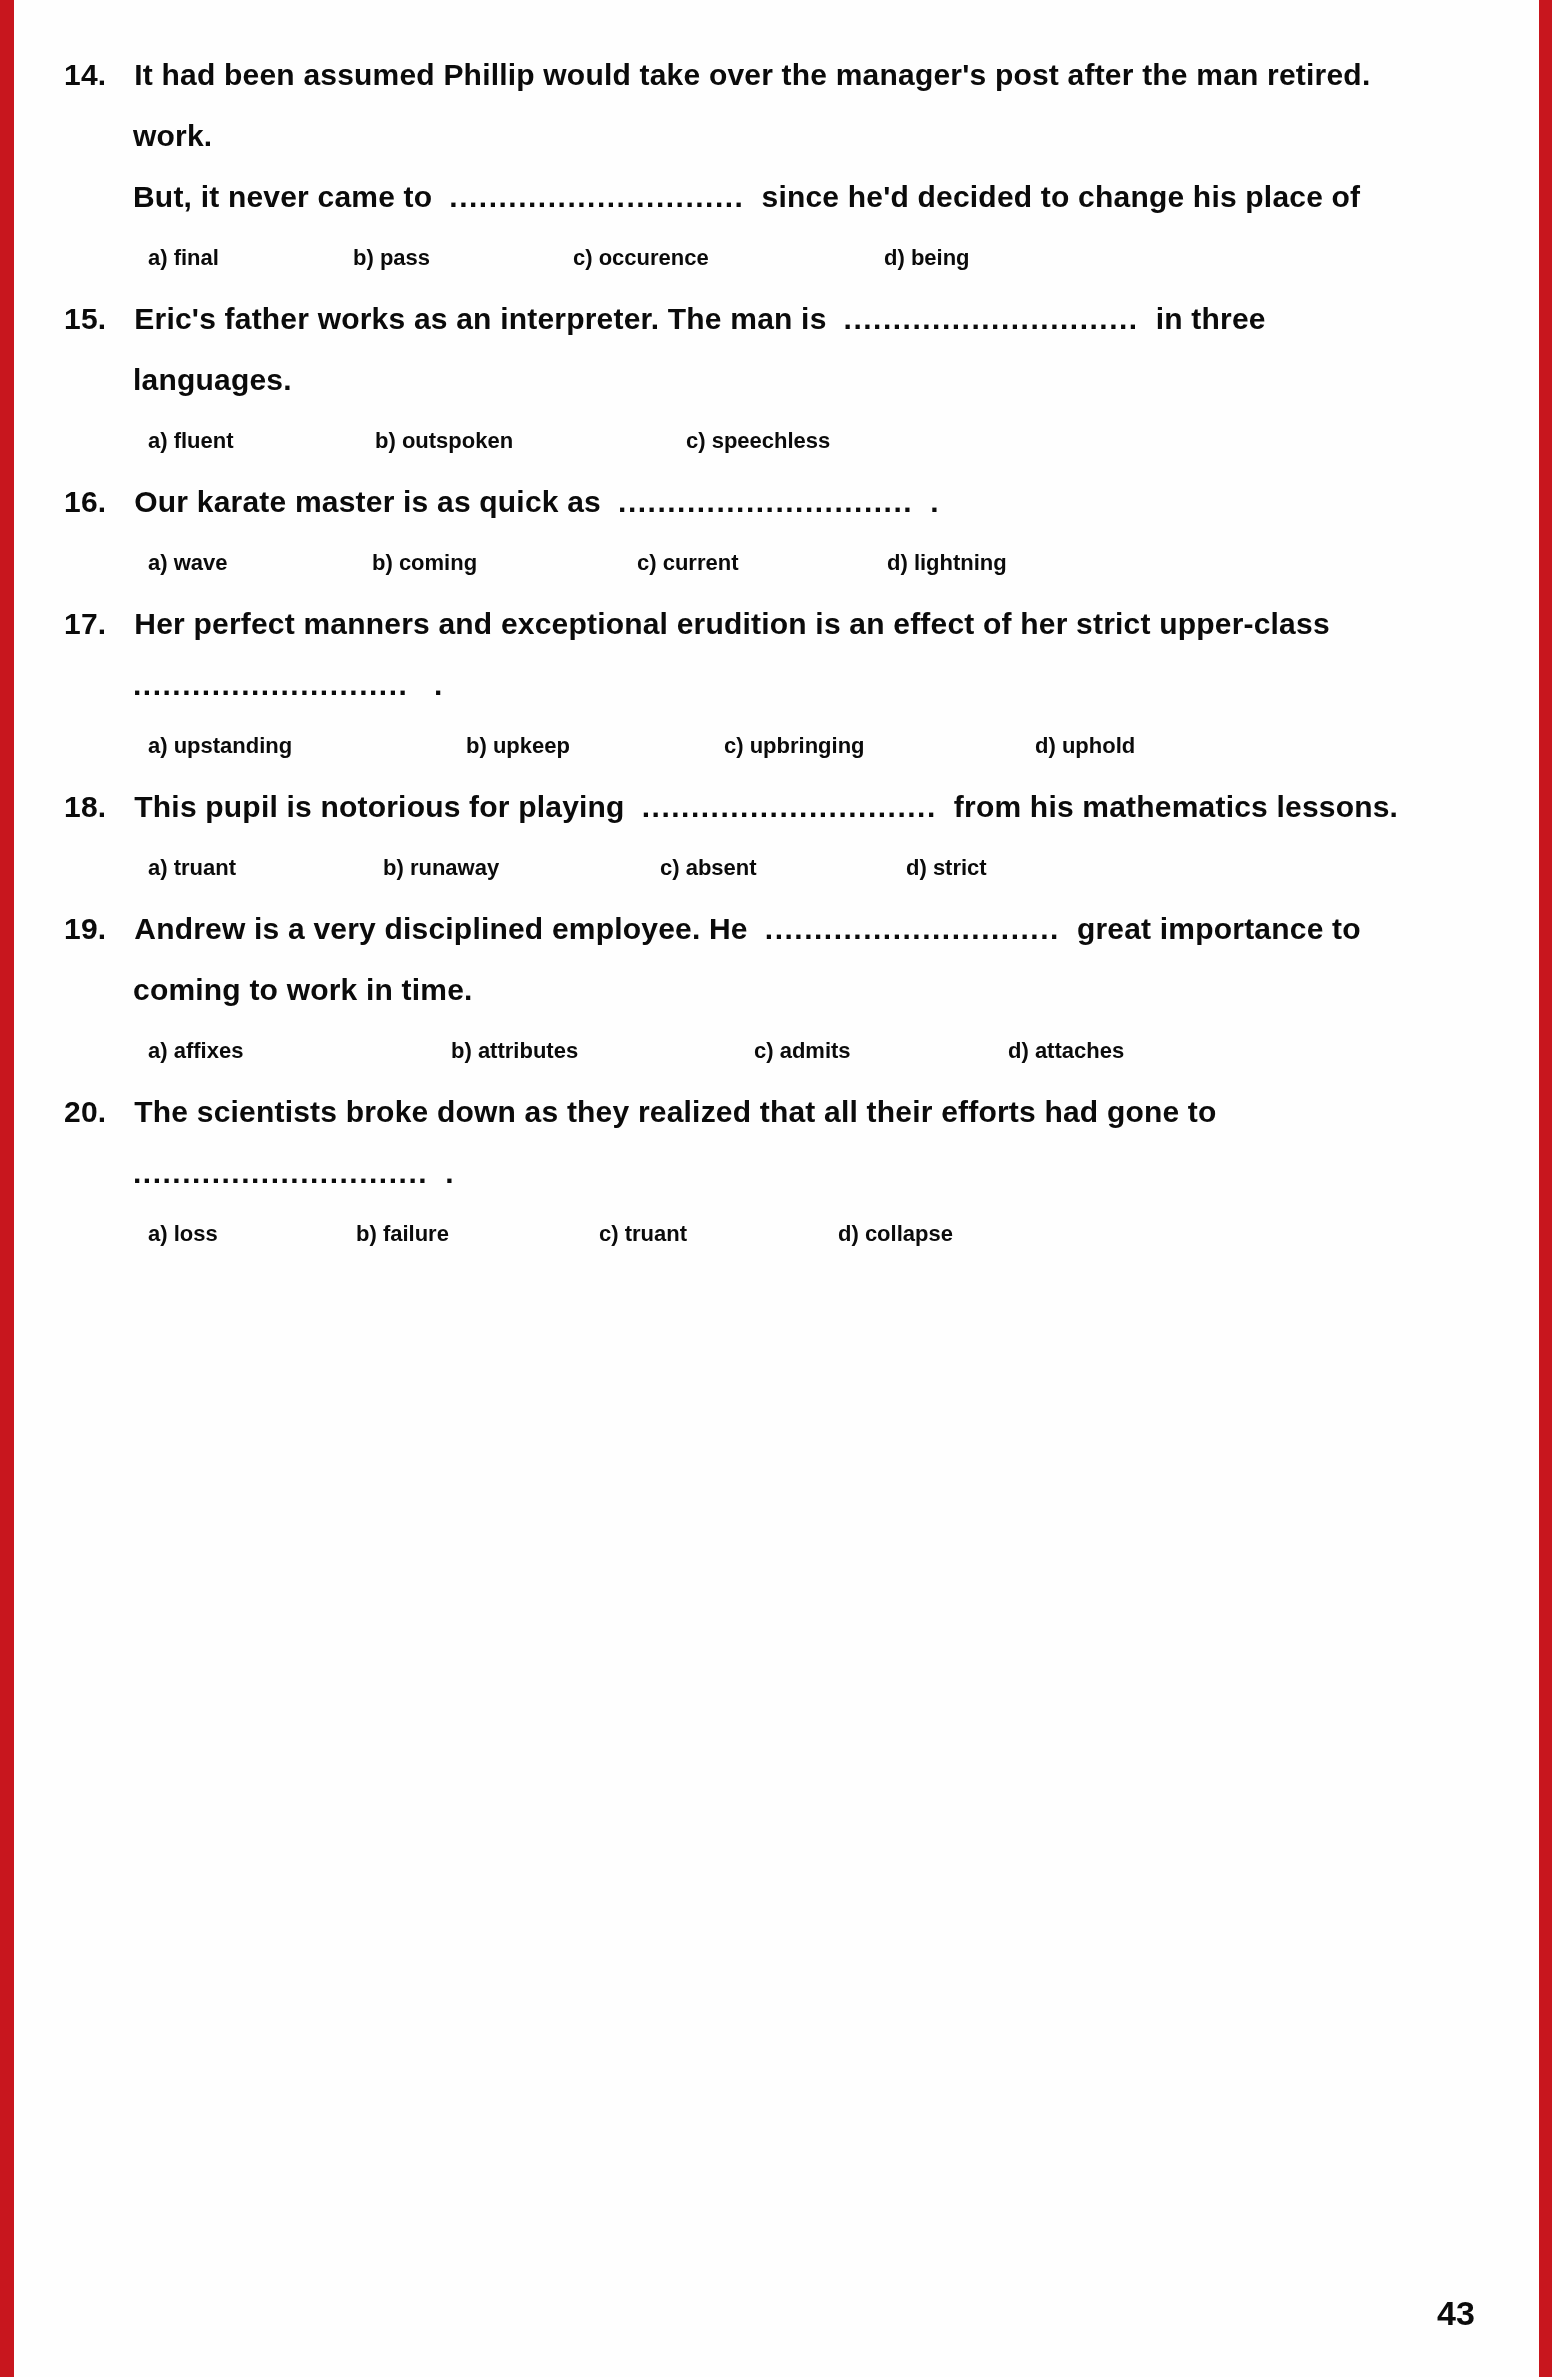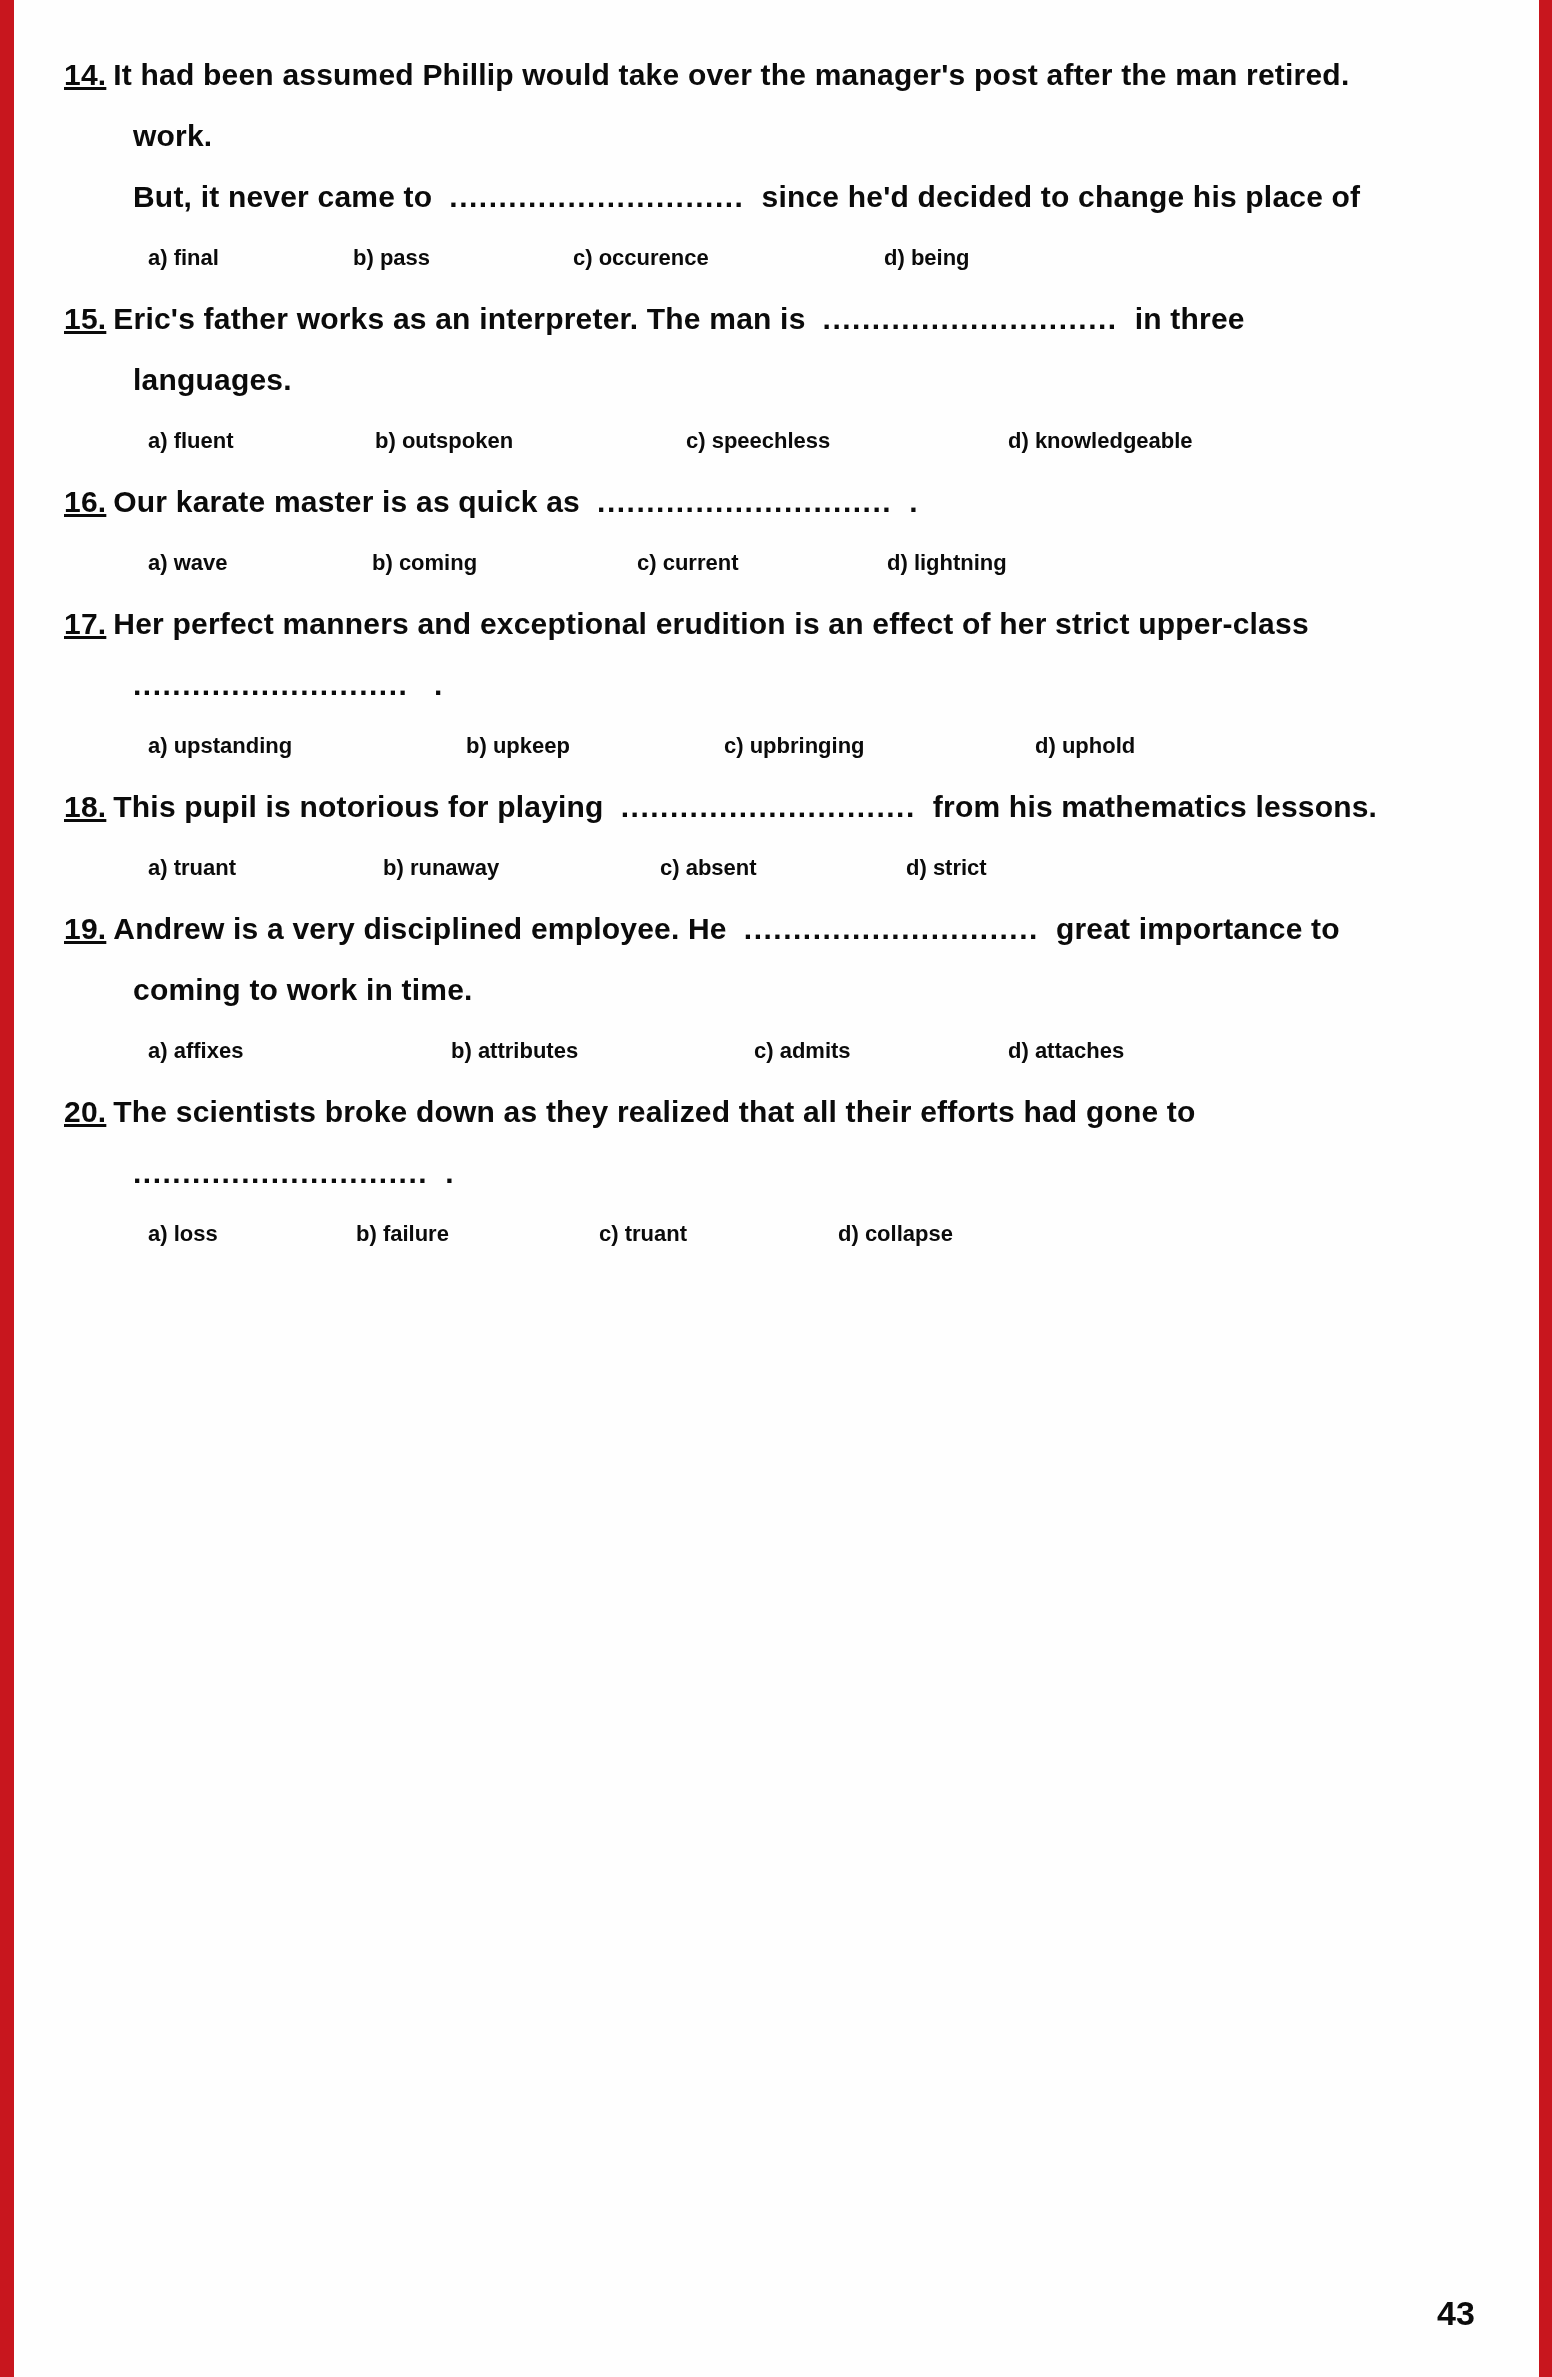--- a/index.html
+++ b/index.html
@@ -34,21 +34,21 @@
   .qline {
     height: 61px;
     line-height: 61px;
     font-size: 30px;
     font-weight: 700;
     white-space: pre;
     letter-spacing: 0.2px;
   }
   .qfirst { padding-left: 64px; }
   .qcont  { padding-left: 133px; }
-  .qnum   { margin-right: 7px; text-decoration: underline; }
+  .qnum   { margin-right: 28px; }
   .dots   { letter-spacing: 1.5px; }
   .opts {
     height: 61px;
     line-height: 61px;
     font-size: 22px;
     font-weight: 700;
     padding-left: 148px;
     display: flex;
     white-space: pre;
   }
@@ -83,21 +83,20 @@
     </div>
   </div>
 
   <div>
     <div class="qline qfirst"><span class="qnum">15.</span><span>Eric's father works as an interpreter. The man is  </span><span class="dots">..............................</span><span>  in three</span></div>
     <div class="qline qcont">languages.</div>
     <div class="opts">
       <span class="opt" style="min-width:227px">a) fluent</span>
       <span class="opt" style="min-width:311px">b) outspoken</span>
       <span class="opt" style="min-width:322px">c) speechless</span>
-      <span class="opt">d) knowledgeable</span>
     </div>
   </div>
 
   <div>
     <div class="qline qfirst"><span class="qnum">16.</span><span>Our karate master is as quick as  </span><span class="dots">..............................</span><span>  .</span></div>
     <div class="opts">
       <span class="opt" style="min-width:224px">a) wave</span>
       <span class="opt" style="min-width:265px">b) coming</span>
       <span class="opt" style="min-width:250px">c) current</span>
       <span class="opt">d) lightning</span>

